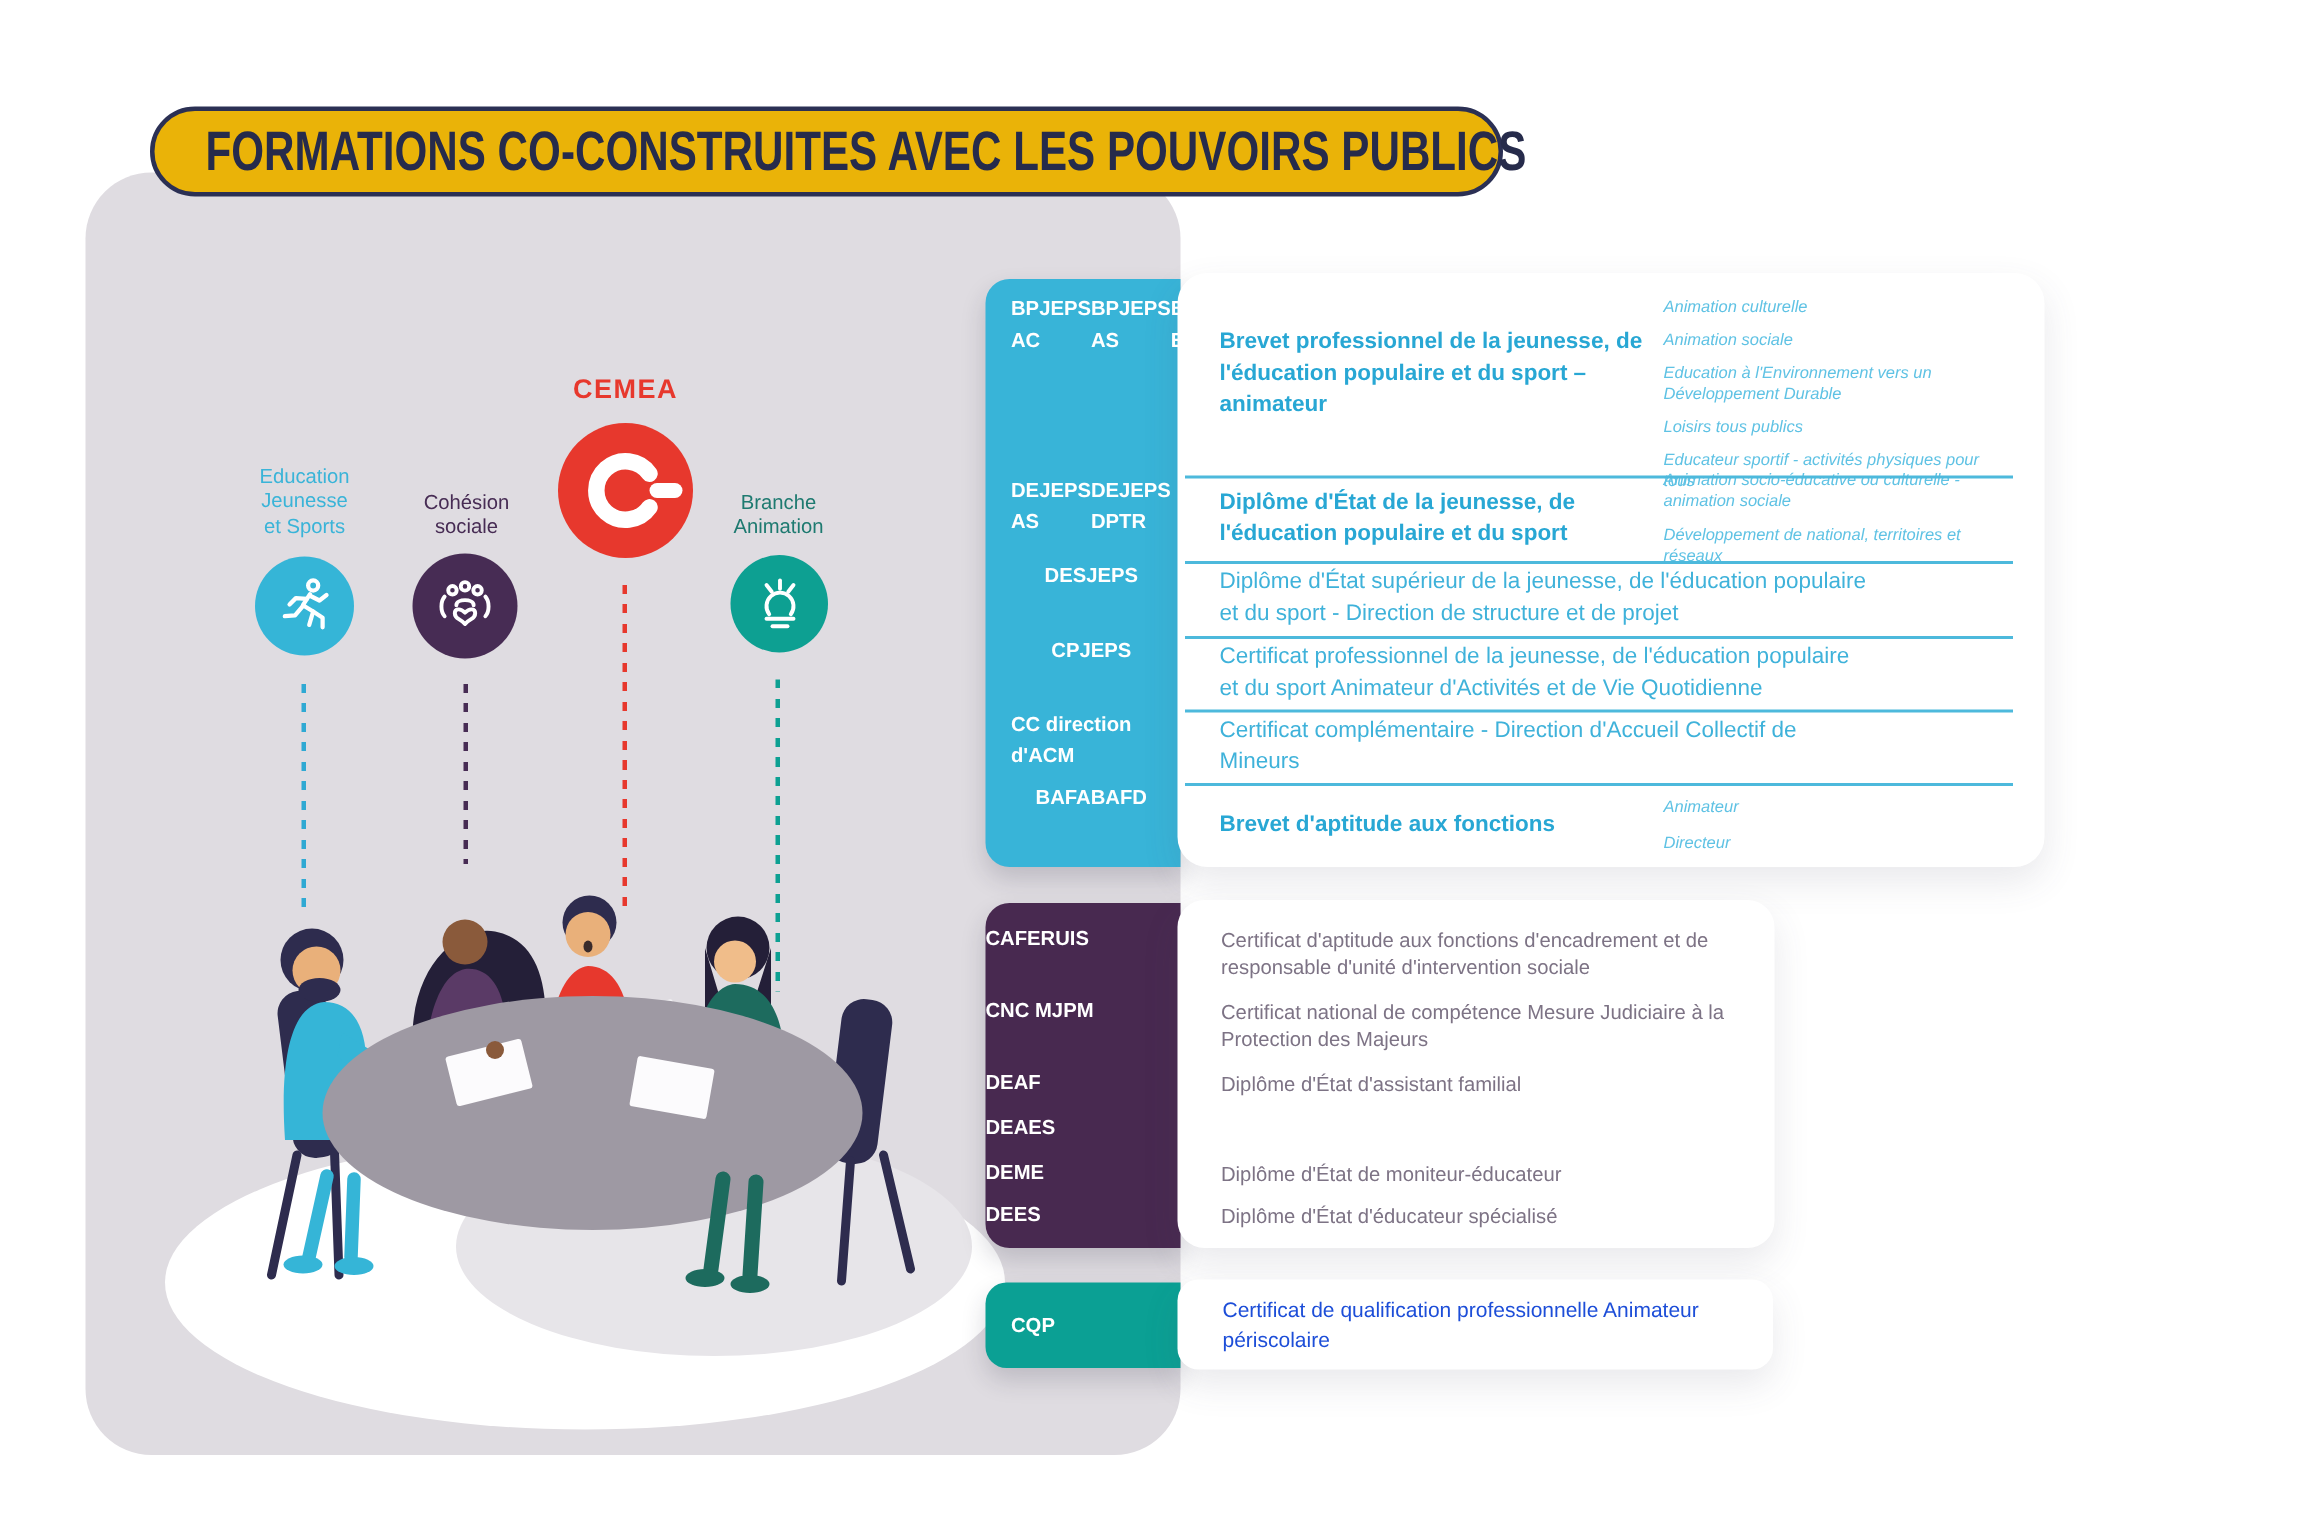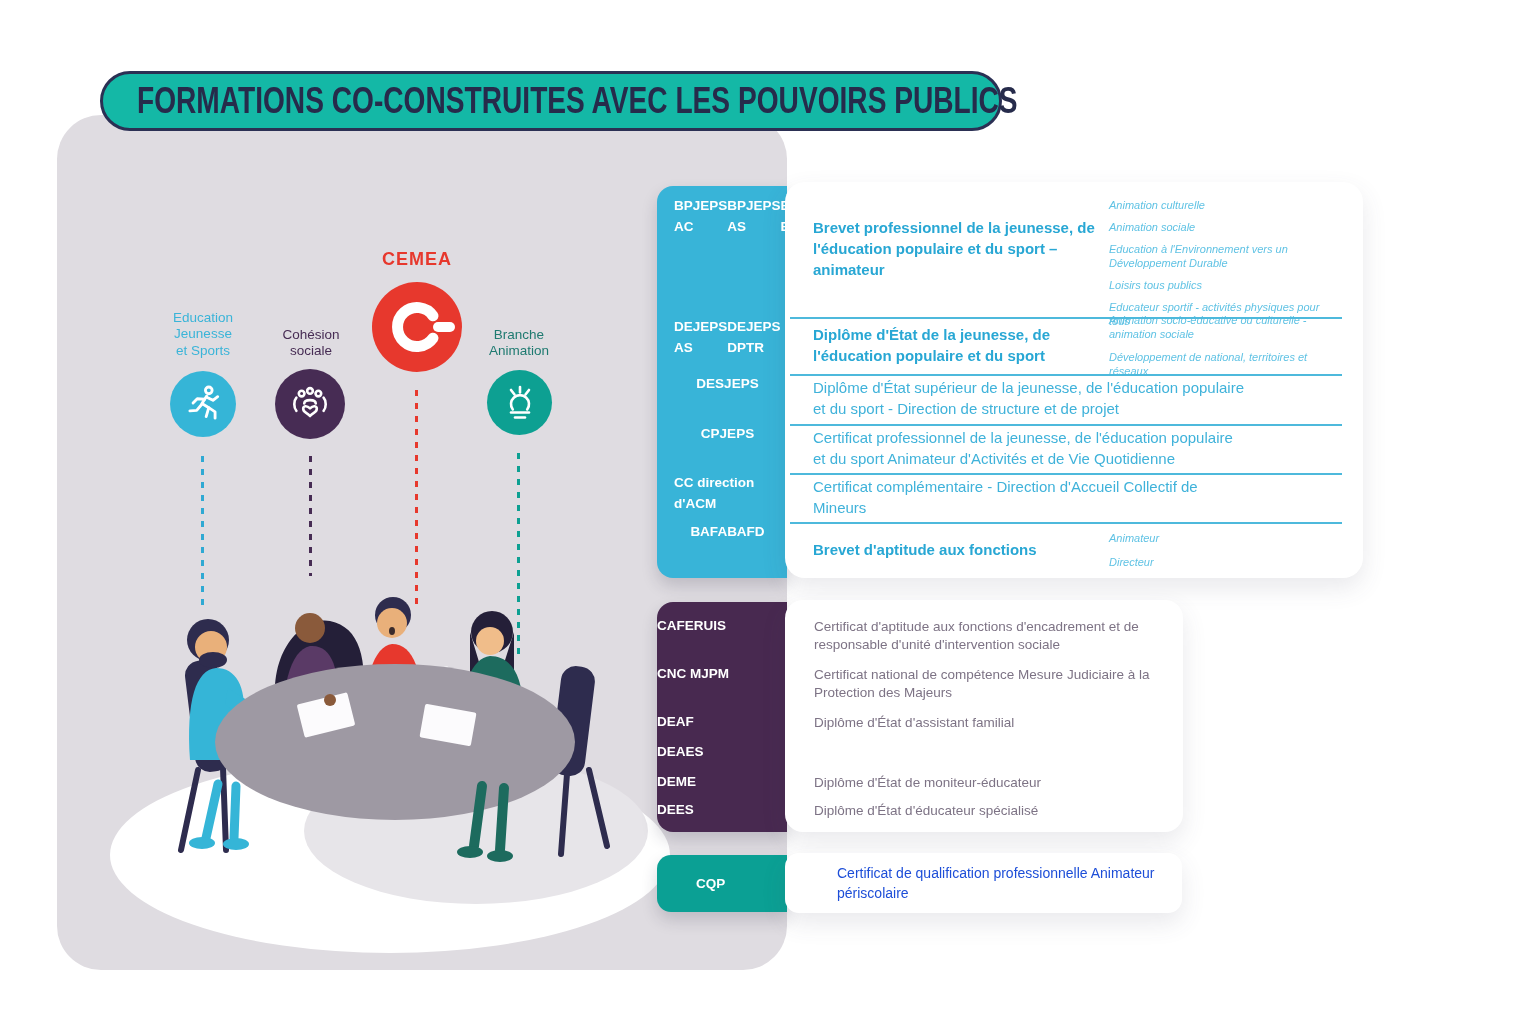--- a/index.html
+++ b/index.html
@@ -5,21 +5,21 @@
   * { margin:0; padding:0; box-sizing:border-box; }
   html,body { width:1536px; height:1024px; }
   body { position:relative; background:#ffffff; font-family:"Liberation Sans", sans-serif; overflow:hidden; }
 
   
   .bg-gray { position:absolute; left:57px; top:115px; width:730px; height:855px;
              background:#dfdce1; border-radius:44px; }
 
   
   .title-pill { position:absolute; left:100px; top:71px; width:902px; height:60px;
-                background:#14b8a6; border:3px solid #2b3054; border-radius:33px;
+                background:#eab308; border:3px solid #2b3054; border-radius:33px;
                 display:flex; align-items:center; padding-left:34px; z-index:6; }
   .title-pill .t { font-size:37px; font-weight:bold; color:#262b4b; white-space:nowrap;
                    transform:scaleX(0.76); transform-origin:left center; }
 
   
   .cemea-label { position:absolute; left:337px; top:249px; width:160px; text-align:center;
                  color:#e7382d; font-weight:bold; font-size:18px; letter-spacing:1px; z-index:3; }
   .cemea-circle { position:absolute; left:372px; top:282px; width:90px; height:90px; z-index:3; }
 
   .node-label { position:absolute; font-weight:normal; font-size:13.5px; text-align:center;
@@ -82,21 +82,21 @@
   #rows2 { position:absolute; left:657px; top:600px; width:528px; height:232px;
            display:flex; flex-direction:column; padding-top:18px; z-index:4; }
   .p2row { display:flex; }
   #rows2 .p2row:nth-child(1){height:48px} #rows2 .p2row:nth-child(2){height:48px}
   #rows2 .p2row:nth-child(3){height:30px} #rows2 .p2row:nth-child(4){height:30px}
   #rows2 .p2row:nth-child(5){height:28px} #rows2 .p2row:nth-child(6){height:28px}
   .p2row .code { width:130px; color:#ffffff; font-weight:bold; font-size:13.5px; }
   .p2row .desc { flex:1; padding-left:27px; padding-right:10px; font-size:13.5px; color:#7d7385; line-height:1.3; }
 
   
-  #rows3 { position:absolute; left:679px; top:855px; width:525px; height:57px; display:flex; z-index:4; }
+  #rows3 { position:absolute; left:657px; top:855px; width:525px; height:57px; display:flex; z-index:4; }
   #rows3 .code { width:130px; padding-left:17px; display:flex; align-items:center; color:#ffffff;
                  font-weight:bold; font-size:13.5px; }
   #rows3 .desc { flex:1; padding-left:28px; padding-top:9px; font-size:14px; color:#1d4ed8; line-height:1.4; }
 </style>
 </head>
 <body>
 
 <div class="bg-gray"></div>
 
 <div class="title-pill">

